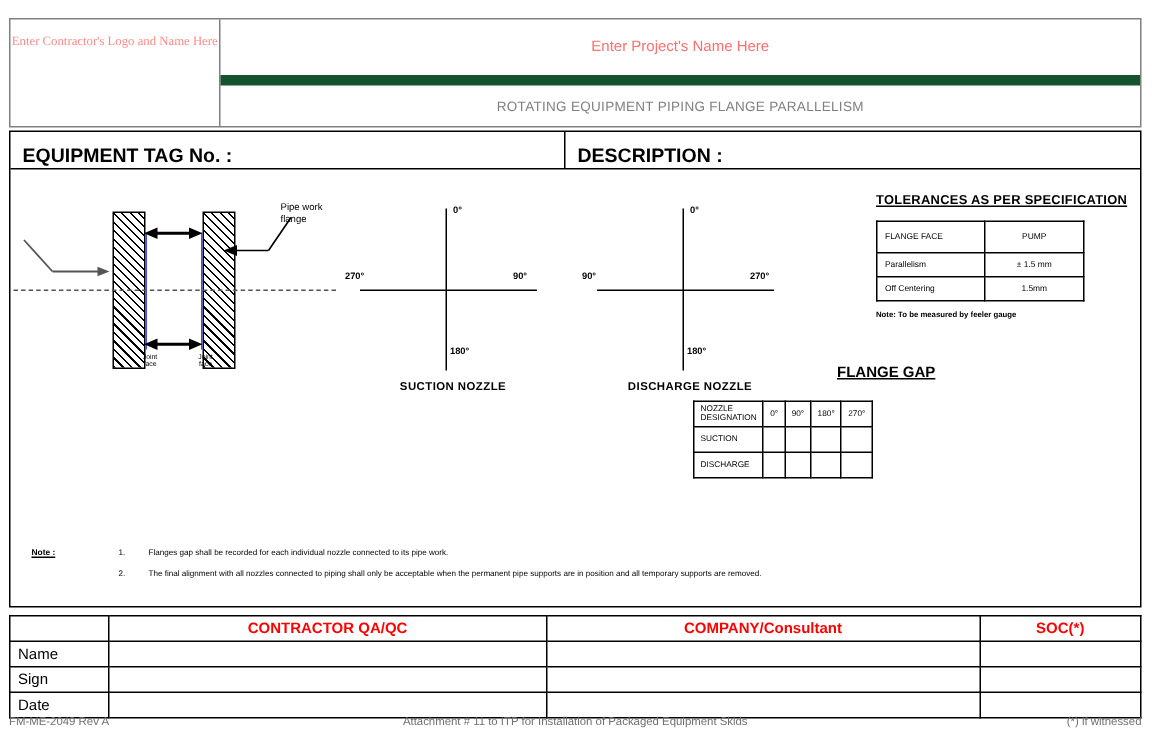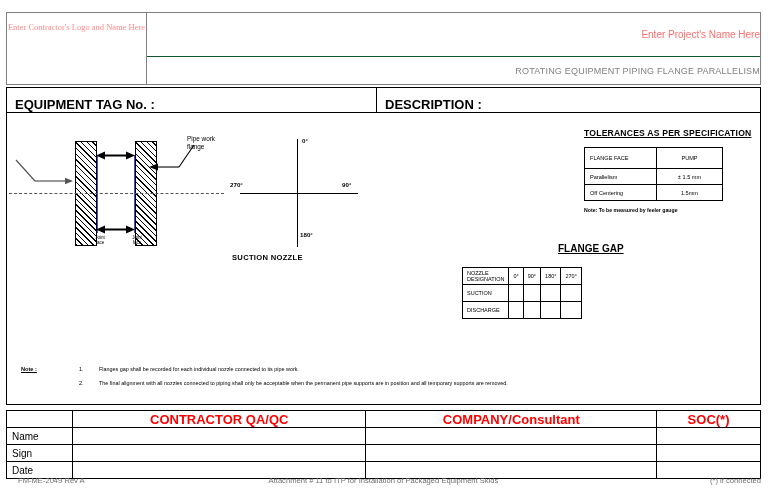--- a/index.html
+++ b/index.html
@@ -4,23 +4,23 @@
 <style>
   html,body{margin:0;padding:0;background:#ffffff;}
   body{width:768px;height:491px;font-family:"Liberation Sans",sans-serif;color:#000;overflow:hidden;}
   .page{position:relative;width:768px;height:491px;}
 
   
   .hdr{position:absolute;left:6px;top:12px;width:755px;height:73px;border:1px solid #808080;box-sizing:border-box;display:flex;}
   .hdr-logo{width:140px;border-right:1px solid #808080;box-sizing:border-box;display:flex;align-items:flex-start;justify-content:center;padding-top:9px;}
   .hdr-logo span{color:#ff8a8a;font-family:"Liberation Serif",serif;font-size:8.5px;line-height:11px;text-align:center;display:block;}
   .hdr-mid{flex:1;display:flex;flex-direction:column;}
-  .hdr-proj{height:44px;border-bottom:1px solid #14532d;box-sizing:border-box;display:flex;align-items:center;justify-content:flex-end;}
+  .hdr-proj{height:44px;border-bottom:7px solid #14532d;box-sizing:border-box;display:flex;align-items:center;justify-content:center;}
   .hdr-proj span{color:#ff6e6e;font-size:10px;}
-  .hdr-title{flex:1;display:flex;align-items:center;justify-content:flex-end;}
+  .hdr-title{flex:1;display:flex;align-items:center;justify-content:center;}
   .hdr-title span{color:#808080;font-size:9px;letter-spacing:.2px;}
   .hdr-right{width:146px;border-left:1px solid #808080;box-sizing:border-box;padding:19px 0 0 8px;}
   .hdr-right div{color:#6f6f6f;font-size:7.5px;font-weight:bold;line-height:11.5px;}
 
   
   .body-box{position:absolute;left:6px;top:87px;width:755px;height:318px;border:1px solid #000;box-sizing:border-box;}
   .tagrow{height:24px;border-bottom:1px solid #000;display:flex;}
   .tagrow .c1{width:370px;border-right:1px solid #000;box-sizing:border-box;padding:7px 0 0 8px;}
   .tagrow .c2{flex:1;padding:7px 0 0 8px;}
   .tagrow span{font-size:13px;font-weight:bold;}
@@ -50,21 +50,21 @@
   .nozzle{position:absolute;top:22px;width:150px;height:135px;}
   .nz-suction{left:225px;}
   .nz-discharge{left:383px;}
   .nz-v{position:absolute;left:65px;top:4px;width:1px;height:108px;background:#000;}
   .nz-h{position:absolute;left:8px;top:58px;width:118px;height:1px;background:#000;}
   .nz-lab{position:absolute;font-size:6.2px;font-weight:bold;color:#000;}
   .nz-t{left:70px;top:2px;}
   .nz-b{left:68px;top:96px;}
   .nz-l{left:-2px;top:46px;}
   .nz-r{left:110px;top:46px;}
-  .nz-name{position:absolute;left:0;top:118px;width:140px;font-size:7.6px;font-weight:bold;letter-spacing:.3px;}
+  .nz-name{position:absolute;left:0;top:118px;width:140px;text-align:center;font-size:7.6px;font-weight:bold;letter-spacing:.3px;}
 
   
   .tol{position:absolute;left:577px;top:15px;width:190px;}
   .tol-h{font-size:8.6px;font-weight:bold;text-decoration:underline;letter-spacing:.2px;margin-bottom:9px;}
   table.tol-t{border-collapse:collapse;width:139px;}
   table.tol-t td{border:1px solid #000;font-size:5.6px;height:15px;padding:0 5px;vertical-align:middle;}
   table.tol-t td.v{text-align:center;width:55px;}
   table.tol-t tr:first-child td{height:20px;text-align:center;}
   table.tol-t tr:first-child td:first-child{text-align:left;}
   .tol-note{font-size:5.2px;font-weight:bold;margin-top:6px;}
@@ -83,26 +83,26 @@
   .note-row{position:absolute;left:64px;width:680px;}
   .note-row .num{position:absolute;left:0;top:0;}
   .note-row .txt{margin-left:20px;}
   .n1{top:0;}
   .n2{top:14px;}
 
   
   table.sig{position:absolute;left:6px;top:410px;width:755px;border-collapse:collapse;}
   table.sig td{border:1px solid #000;height:16px;font-size:10px;padding:0 5px;}
   table.sig td.lab{width:55px;font-weight:normal;}
-  table.sig td.hcell{text-align:center;color:#ff0000;font-weight:bold;font-size:13px;}
+  table.sig td.hcell{text-align:center;color:#ff0000;font-weight:bold;font-size:10px;}
   table.sig td.blank{}
 
   
   .foot{position:absolute;left:6px;top:476px;width:755px;color:#6f6f6f;font-size:7.6px;}
-  .foot .l{position:absolute;left:12px;}
+  .foot .l{position:absolute;left:0;}
   .foot .c{position:absolute;left:0;width:755px;text-align:center;}
   .foot .r{position:absolute;right:0;}
 </style>
 </head>
 <body>
 
 <div class="page">
 
   <div class="hdr">
     <div class="hdr-logo">
@@ -172,20 +172,29 @@
       <div class="nozzle nz-suction">
         <div class="nz-v"></div>
         <div class="nz-h"></div>
         <div class="nz-lab nz-t">0°</div>
         <div class="nz-lab nz-r">90°</div>
         <div class="nz-lab nz-b">180°</div>
         <div class="nz-lab nz-l">270°</div>
         <div class="nz-name">SUCTION NOZZLE</div>
       </div>
 
+      <div class="nozzle nz-discharge">
+        <div class="nz-v"></div>
+        <div class="nz-h"></div>
+        <div class="nz-lab nz-t">0°</div>
+        <div class="nz-lab nz-r">270°</div>
+        <div class="nz-lab nz-b">180°</div>
+        <div class="nz-lab nz-l">90°</div>
+        <div class="nz-name">DISCHARGE NOZZLE</div>
+      </div>
 
       <div class="tol">
         <div class="tol-h">TOLERANCES AS PER SPECIFICATION</div>
         <table class="tol-t">
           <tbody>
               <tr>
             <td>FLANGE FACE</td>
             <td class="v">PUMP</td>
           </tr>
           <tr>
@@ -270,16 +279,16 @@
       <td class="blank"></td>
       <td class="blank"></td>
       <td class="blank"></td>
     </tr>
   </tbody>
     </table>
 
   <div class="foot">
     <span class="l">FM-ME-2049 Rev A</span>
     <span class="c">Attachment # 11 to ITP for Installation of Packaged Equipment Skids</span>
-    <span class="r">(*) if connected</span>
+    <span class="r">(*) if witnessed</span>
   </div>
 
 </div>
 
 </body></html>

